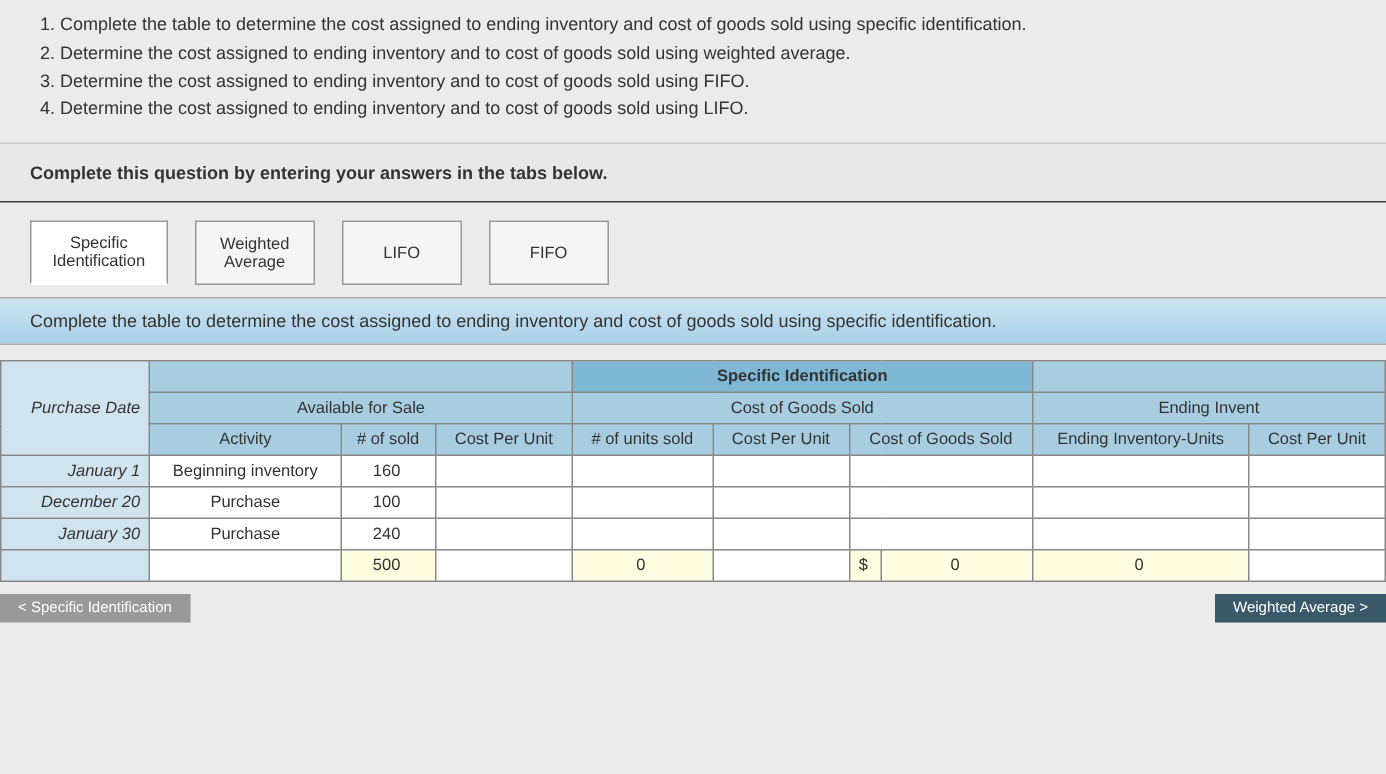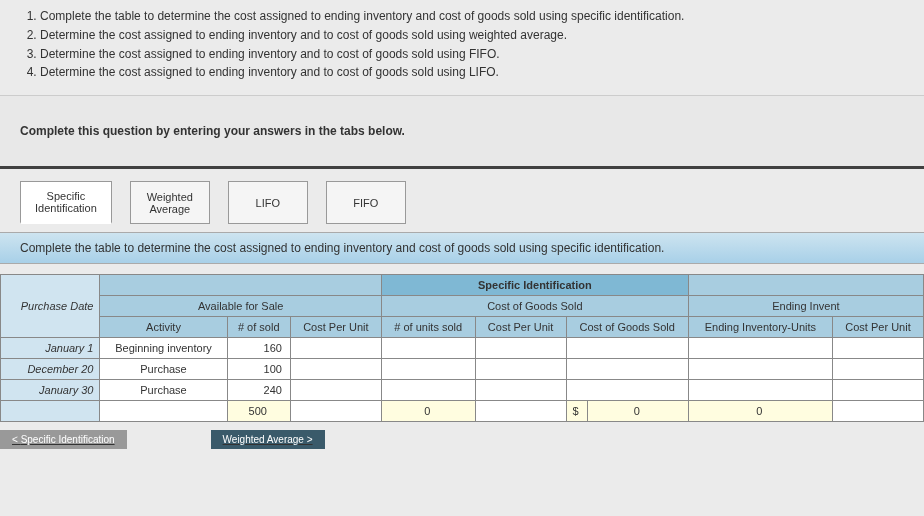--- a/index.html
+++ b/index.html
@@ -18,23 +18,23 @@
     }
     .questions ol {
       padding-left: 20px;
     }
     .questions li {
       margin-bottom: 2px;
       line-height: 1.4;
     }
     .instruction-bar {
       background: #e8e8e8;
-      padding: 28px 20px;
+      padding: 12px 20px;
       border-top: 1px solid #ccc;
-      border-bottom: 3px solid #404040;
+      border-bottom: 1px solid #404040;
       font-weight: bold;
     }
     .tabs-container {
       padding: 12px 20px 8px 20px;
       display: flex;
       gap: 18px;
     }
     .tab {
       border: 1px solid #999;
       background: #f5f5f5;
@@ -79,37 +79,35 @@
       background: #7fb8d4;
       font-weight: bold;
     }
     .row-label {
       text-align: right;
       background: #d0e4f0;
       font-style: italic;
     }
     .data-cell {
       background: #fff;
-      text-align: right;
       padding-right: 8px;
     }
     .data-cell-left {
       background: #fff;
       text-align: center;
     }
     .total-cell {
       background: #fffde0;
       padding-right: 8px;
     }
     .nav-buttons {
       display: flex;
-      justify-content: flex-start;
-      gap: 84px;
+      justify-content: space-between;
+      gap: 120px;
       padding: 8px 0;
-      text-decoration: underline;
     }
     .nav-btn {
       background: #3a5a6a;
       color: #fff;
       padding: 4px 12px;
       font-size: 10px;
       border: none;
       cursor: pointer;
     }
     .nav-btn.disabled {

